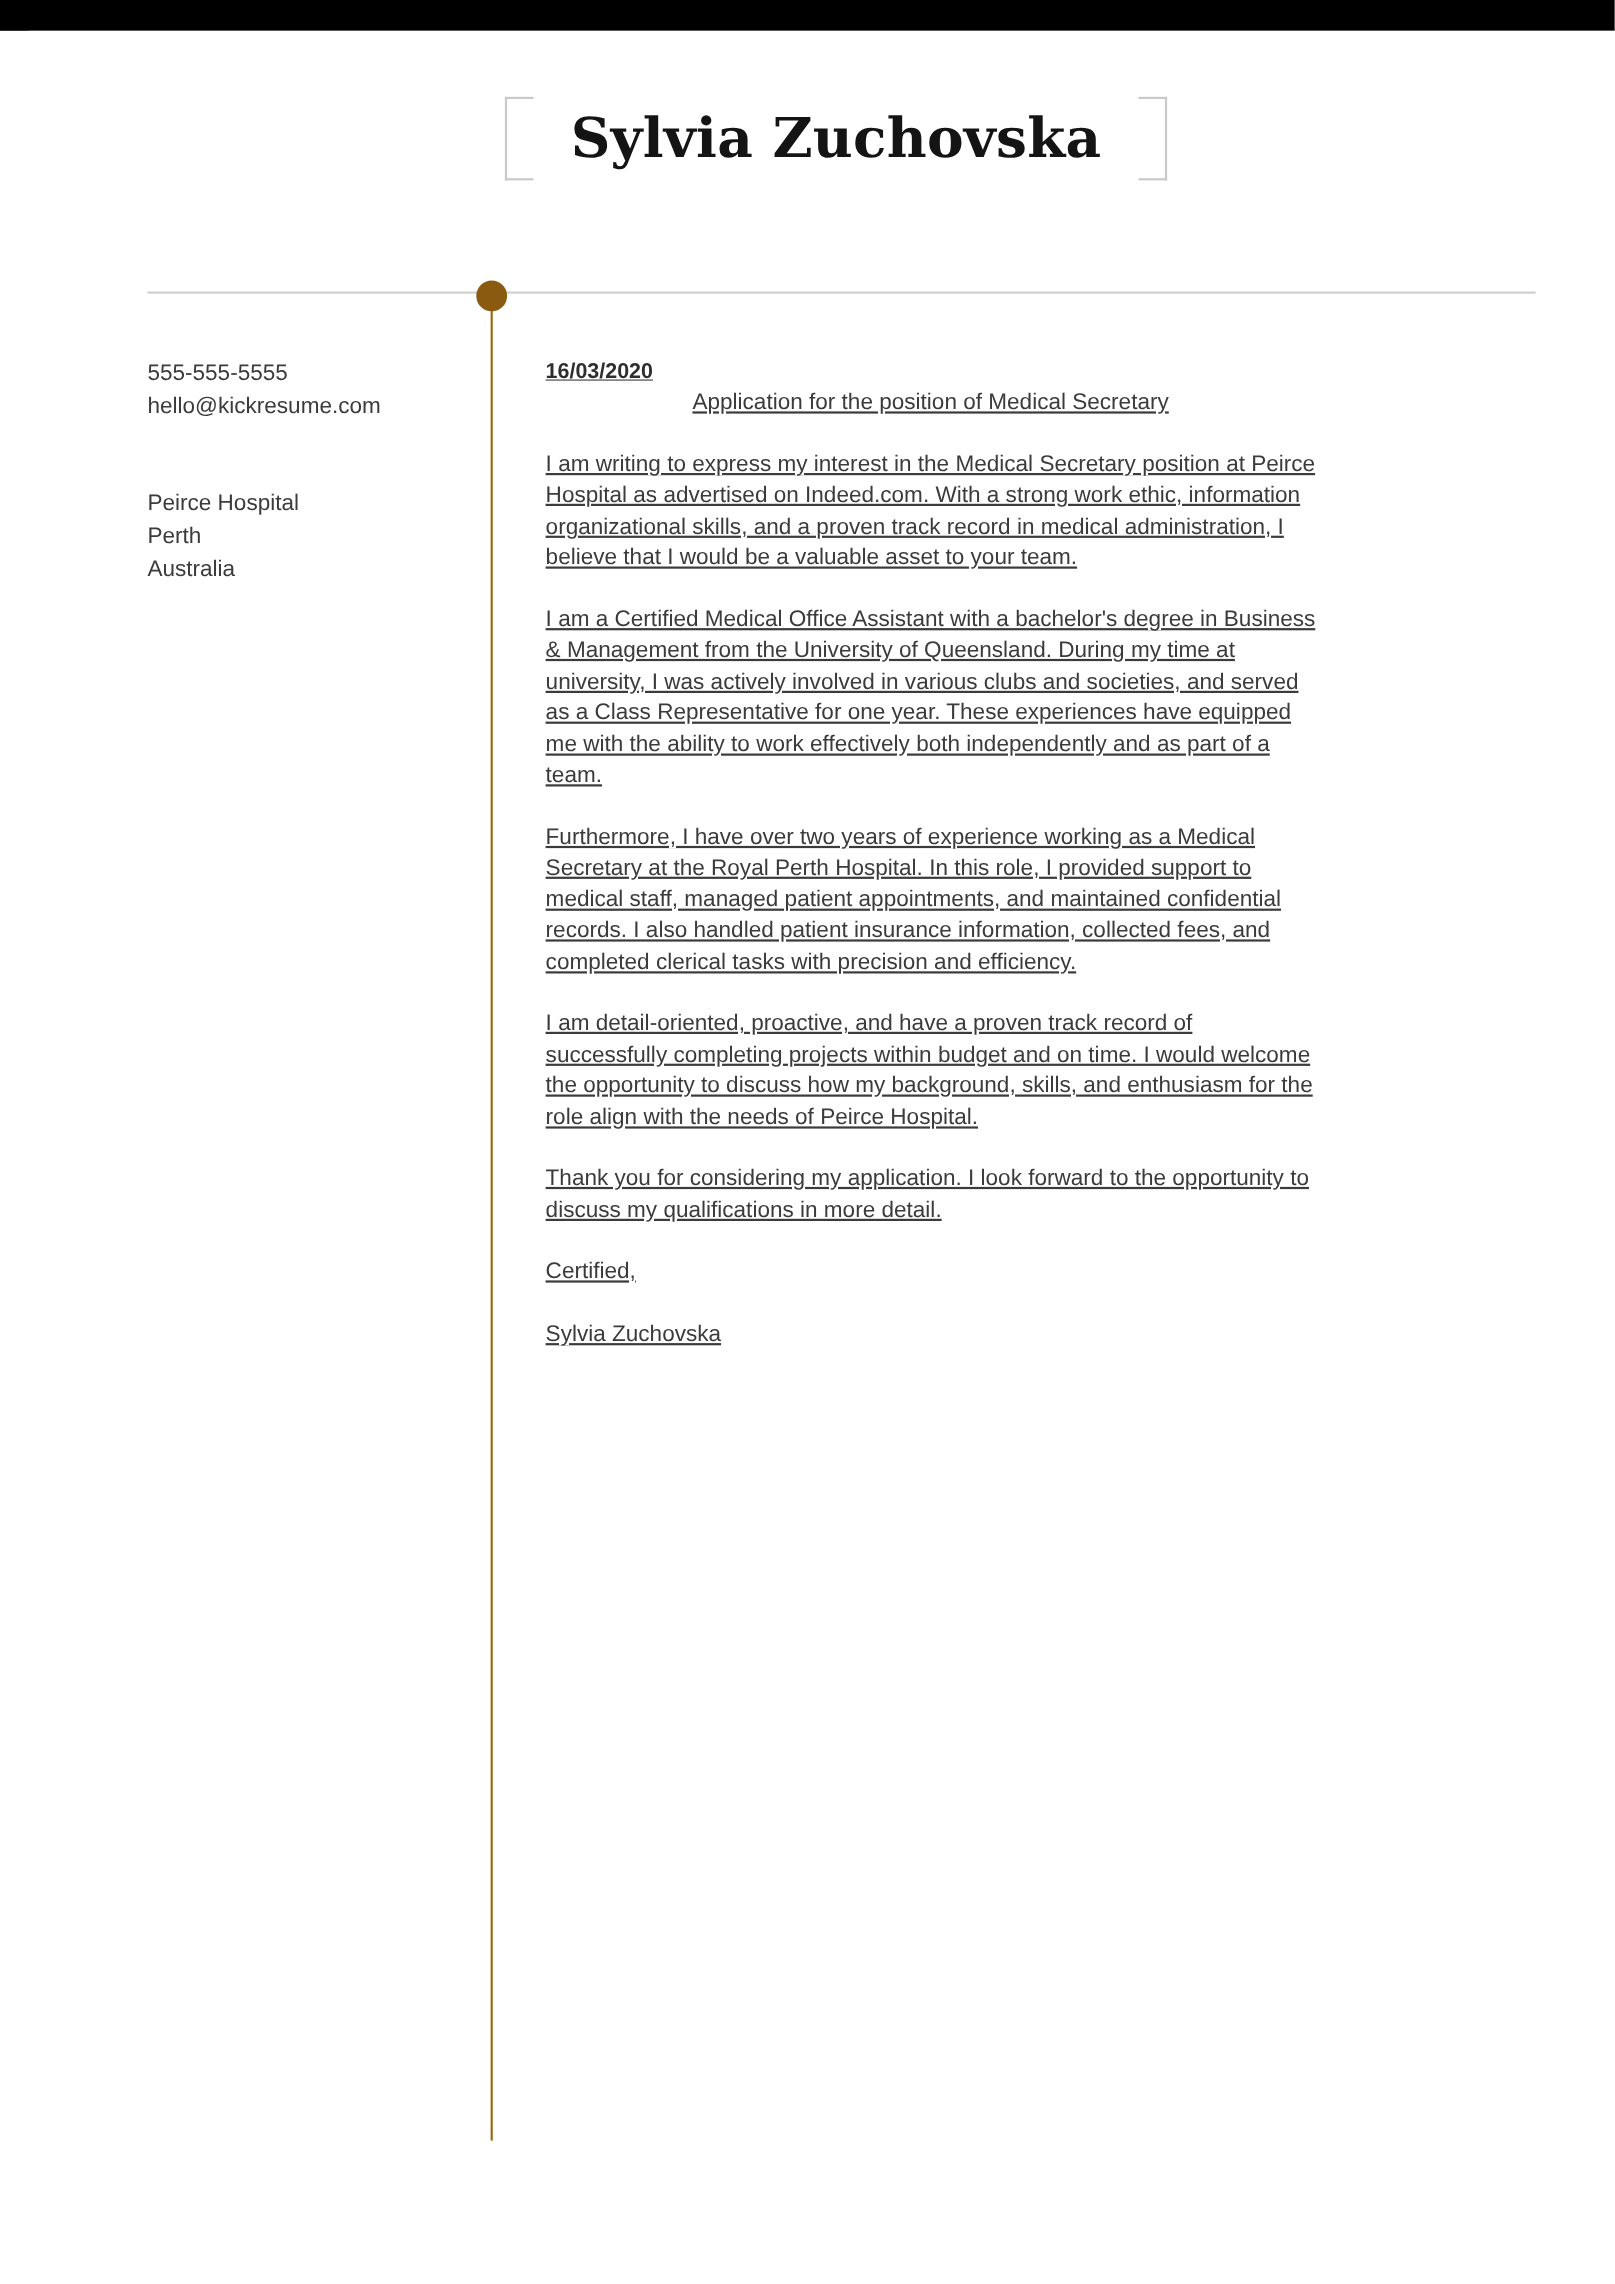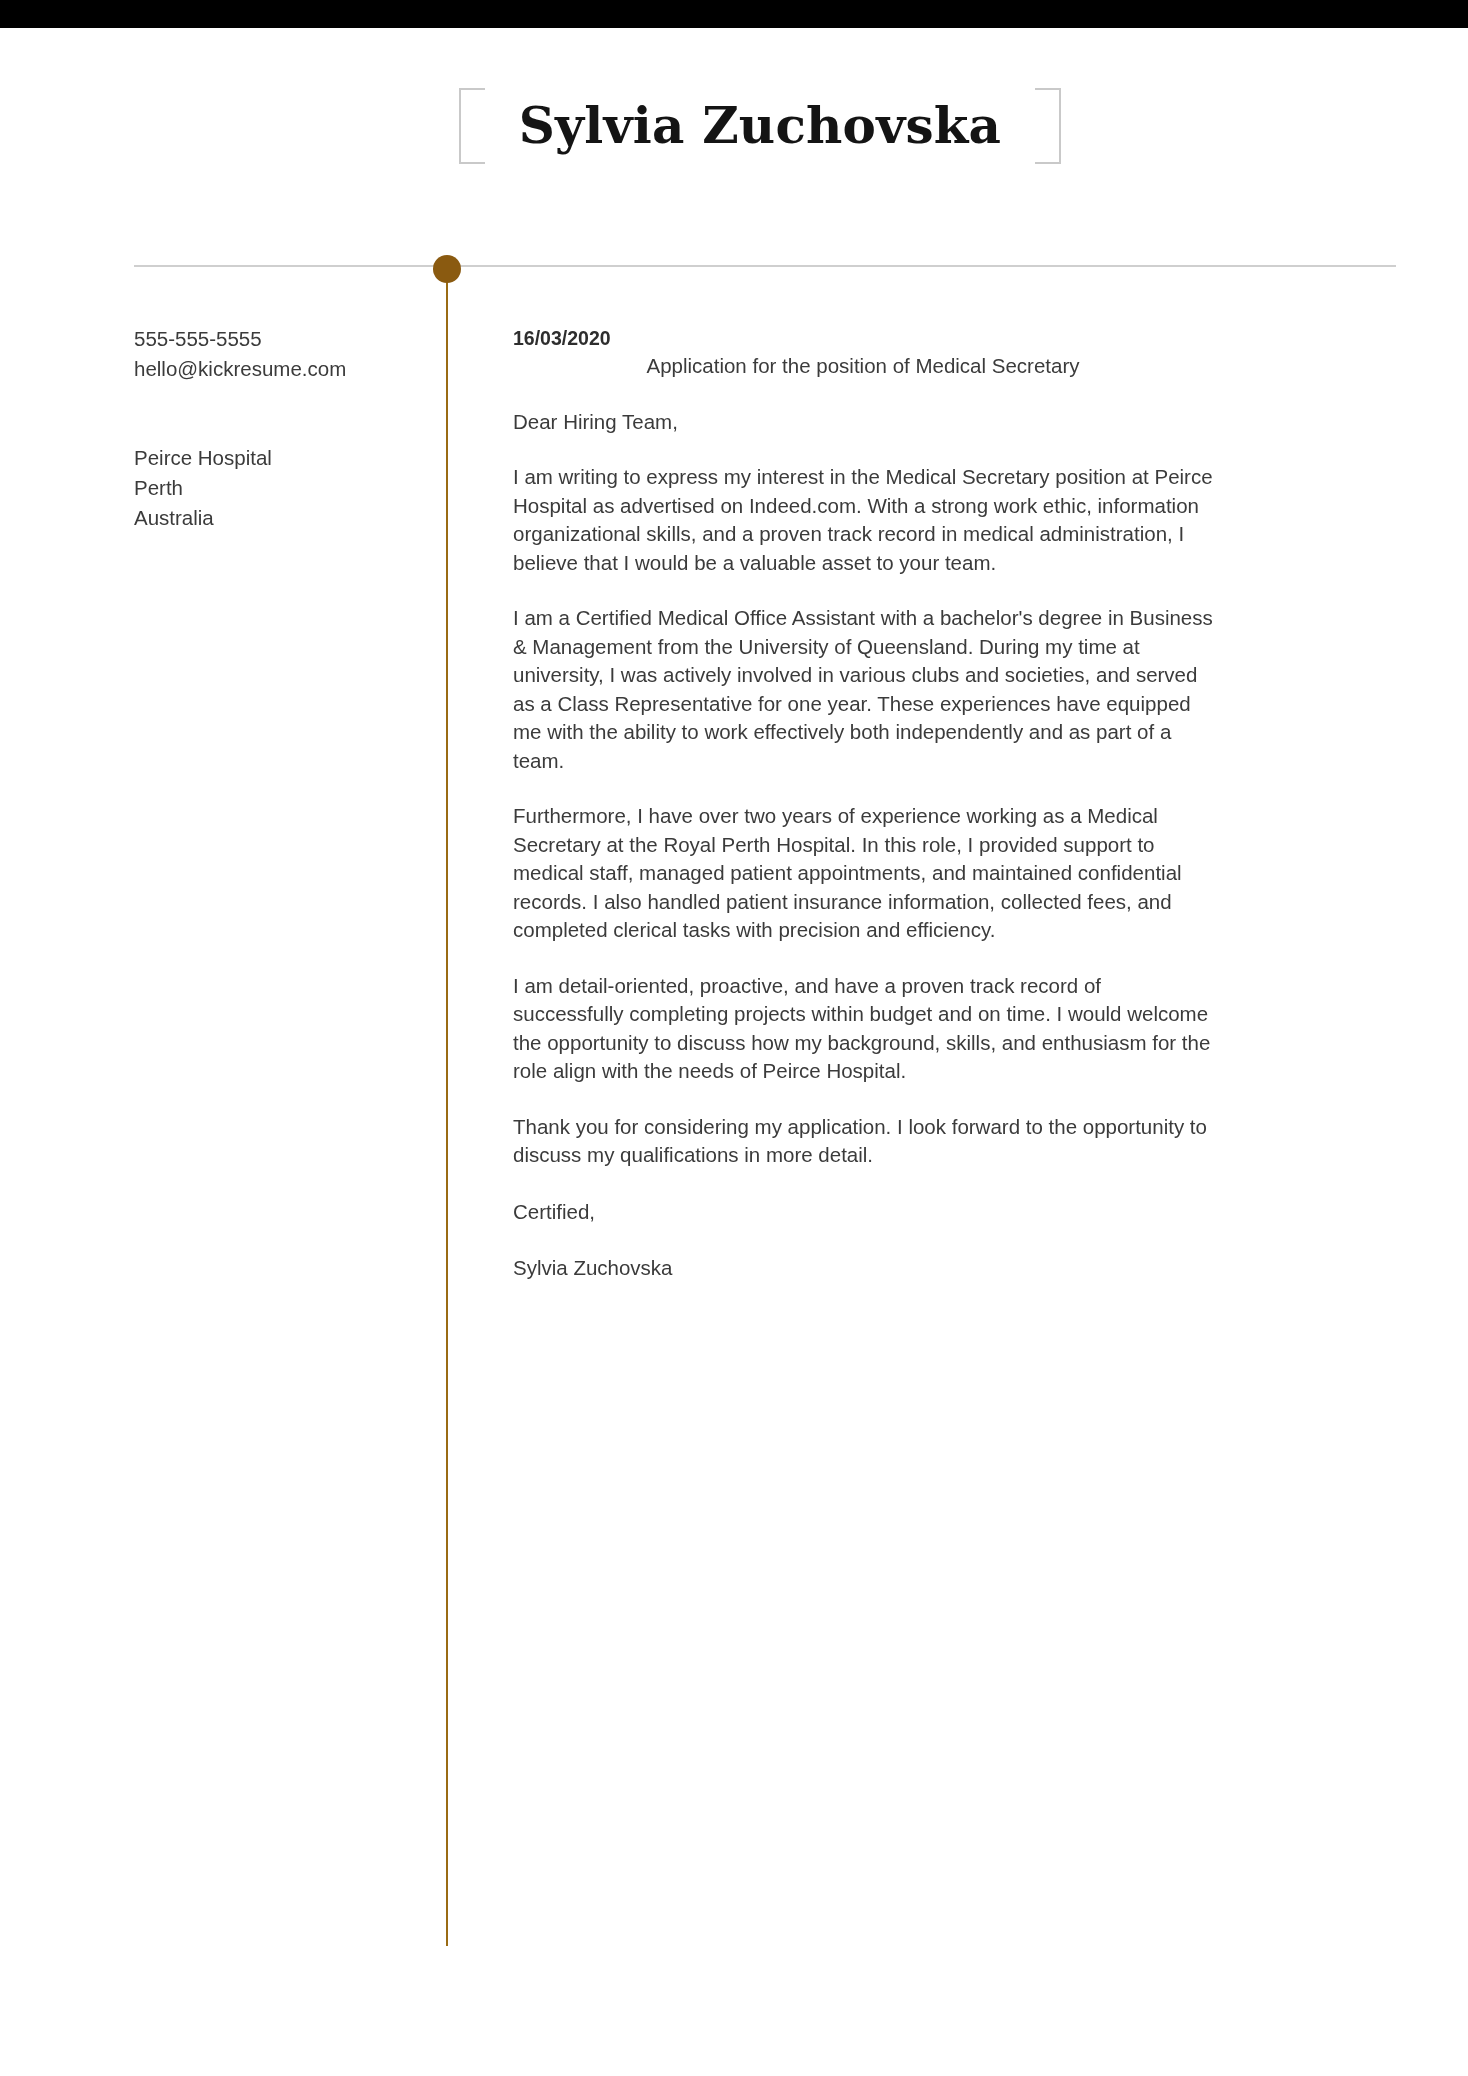--- a/index.html
+++ b/index.html
@@ -105,25 +105,26 @@
     line-height: 30px;
   }
   .left-col .group { margin-bottom: 0; }
   .left-col .group + .group { margin-top: 59px; }
   .left-col .line { white-space: nowrap; }
 
   
   .body-col {
     position: absolute;
     top: 296px;
-    left: 487px;
+    left: 470px;
     width: 700px;
     color: #3b3b3b;
     font-size: 20.5px;
     line-height: 28.5px;
+    text-decoration: underline;
   }
   .date {
     font-weight: 700;
     color: #2e2e2e;
     font-size: 19.5px;
     line-height: 28px;
   }
   .subject {
     line-height: 28.5px;
     text-align: center;
@@ -158,21 +159,20 @@
     <div class="group">
       <div class="line">Peirce Hospital</div>
       <div class="line">Perth</div>
       <div class="line">Australia</div>
     </div>
   </div>
 
   <div class="body-col">
     <div class="date">16/03/2020</div>
     <div class="subject">Application for the position of Medical Secretary</div>
-    <div class="salutation">Dear Hiring Team,</div>
     <div class="para">I am writing to express my interest in the Medical Secretary position at Peirce Hospital as advertised on Indeed.com. With a strong work ethic, information organizational skills, and a proven track record in medical administration, I believe that I would be a valuable asset to your team.</div>
     <div class="para">I am a Certified Medical Office Assistant with a bachelor's degree in Business &amp; Management from the University of Queensland. During my time at university, I was actively involved in various clubs and societies, and served as a Class Representative for one year. These experiences have equipped me with the ability to work effectively both independently and as part of a team.</div>
     <div class="para">Furthermore, I have over two years of experience working as a Medical Secretary at the Royal Perth Hospital. In this role, I provided support to medical staff, managed patient appointments, and maintained confidential records. I also handled patient insurance information, collected fees, and completed clerical tasks with precision and efficiency.</div>
     <div class="para">I am detail-oriented, proactive, and have a proven track record of successfully completing projects within budget and on time. I would welcome the opportunity to discuss how my background, skills, and enthusiasm for the role align with the needs of Peirce Hospital.</div>
     <div class="para">Thank you for considering my application. I look forward to the opportunity to discuss my qualifications in more detail.</div>
     <div class="closing">Certified,</div>
     <div class="signature">Sylvia Zuchovska</div>
   </div>
 
 </div>

